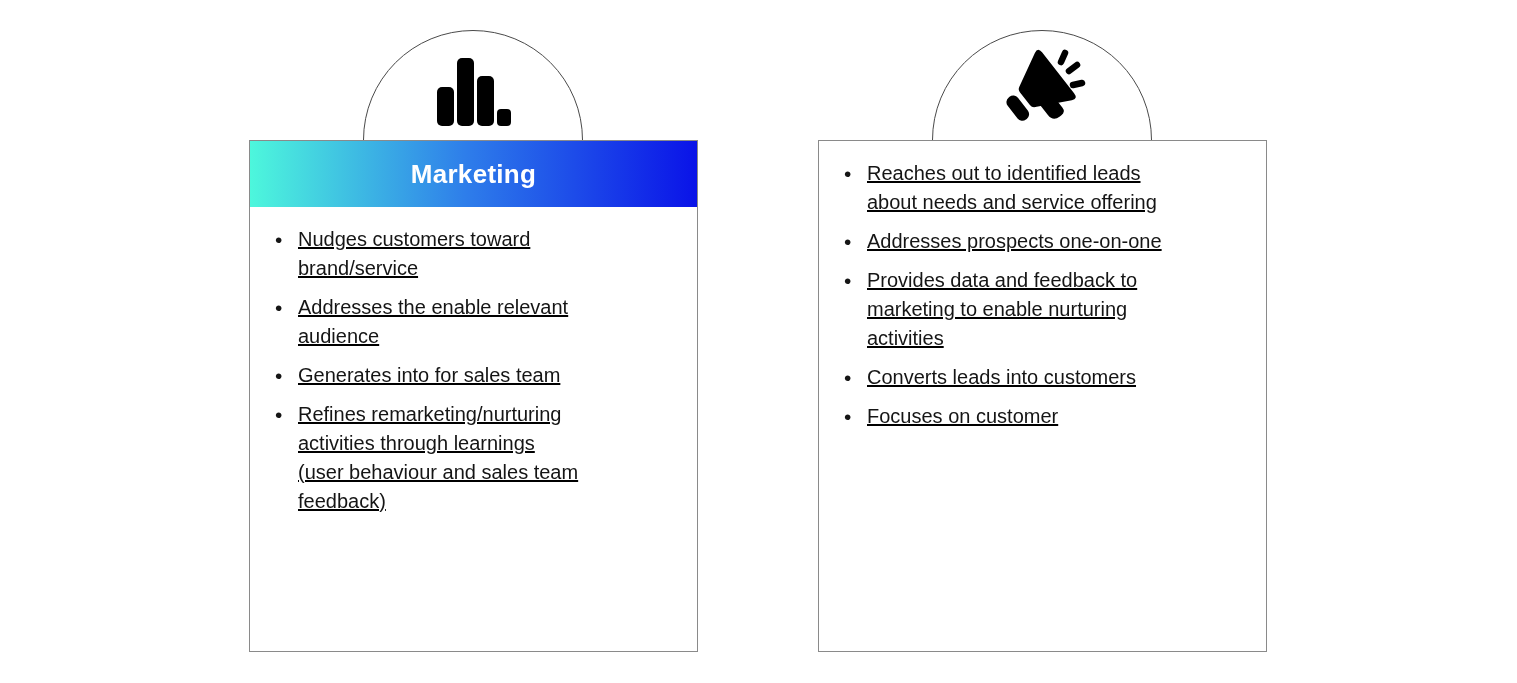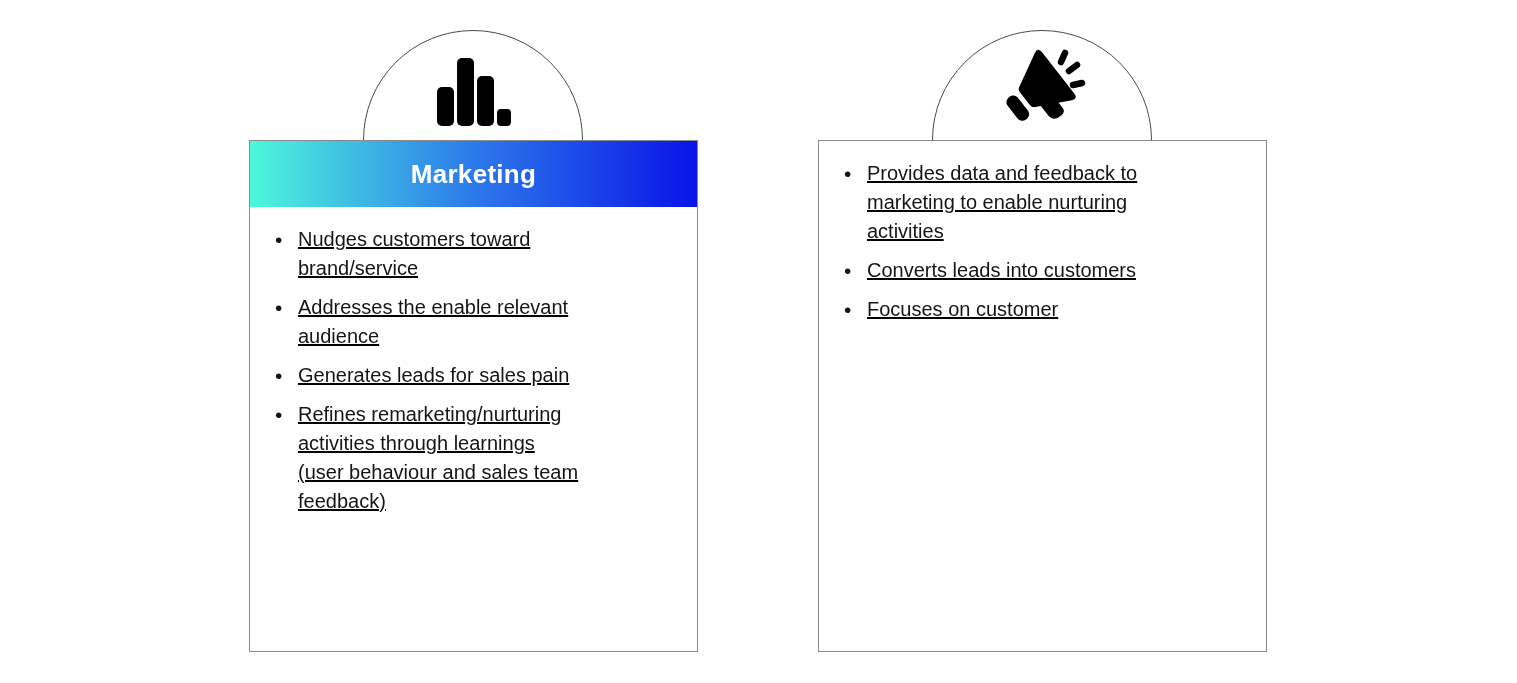--- a/index.html
+++ b/index.html
@@ -126,21 +126,21 @@
     <div class="card">
       <div class="card-header">
         <span class="card-title">Marketing</span>
       </div>
       <div class="card-body">
         <ul class="bullet-list">
           <li>Nudges customers toward
 brand/service</li>
           <li>Addresses the enable relevant
 audience</li>
-          <li>Generates leads for sales pain</li>
+          <li>Generates into for sales team</li>
           <li>Refines remarketing/nurturing
 activities through learnings
 (user behaviour and sales team
 feedback)</li>
         </ul>
       </div>
     </div>
   </div>
 
   <div class="card-group sales">
@@ -156,20 +156,23 @@
             <line x1="58" y1="18" x2="62" y2="9"></line>
             <line x1="66" y1="27" x2="74" y2="21"></line>
             <line x1="70" y1="41" x2="79" y2="39"></line>
           </g>
         </svg>
       </div>
     </div>
     <div class="card">
       <div class="card-body">
         <ul class="bullet-list">
+          <li>Reaches out to identified leads
+about needs and service offering</li>
+          <li>Addresses prospects one-on-one</li>
           <li>Provides data and feedback to
 marketing to enable nurturing
 activities</li>
           <li>Converts leads into customers</li>
           <li>Focuses on customer</li>
         </ul>
       </div>
     </div>
   </div>
 

